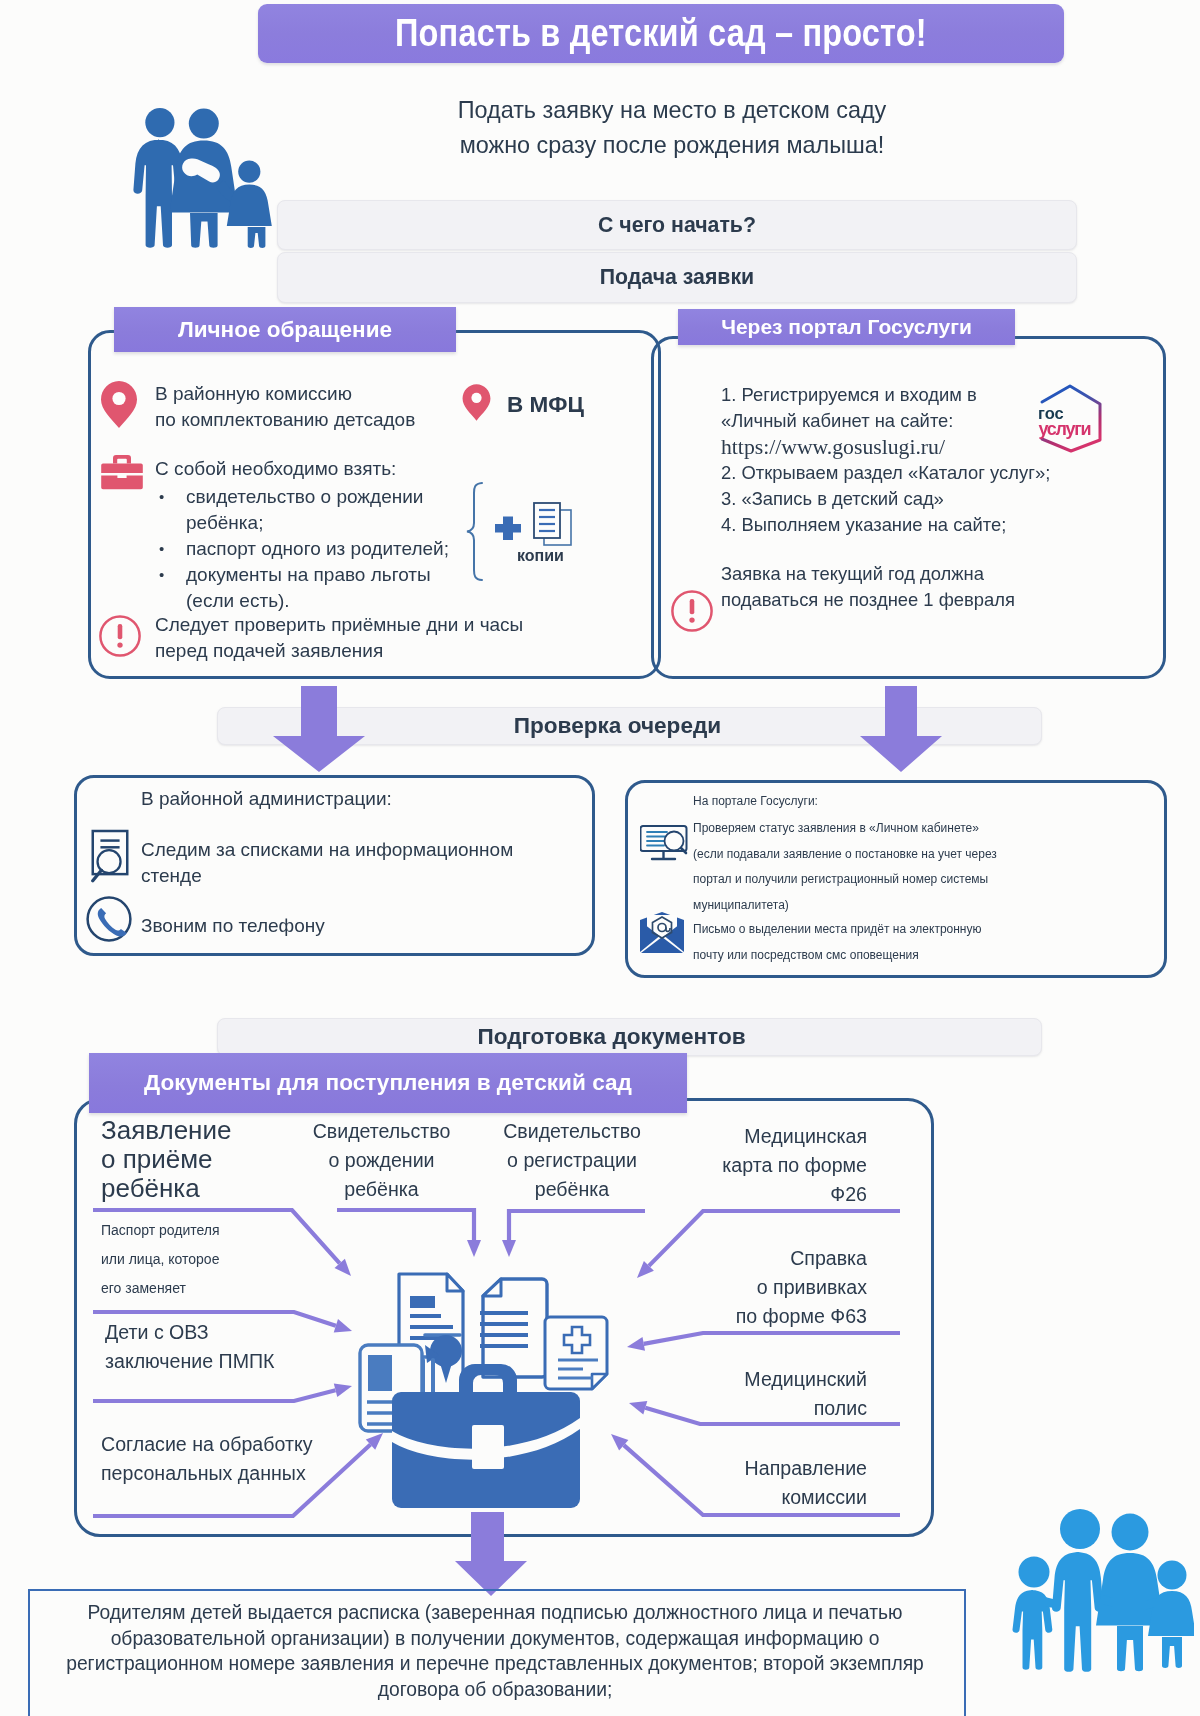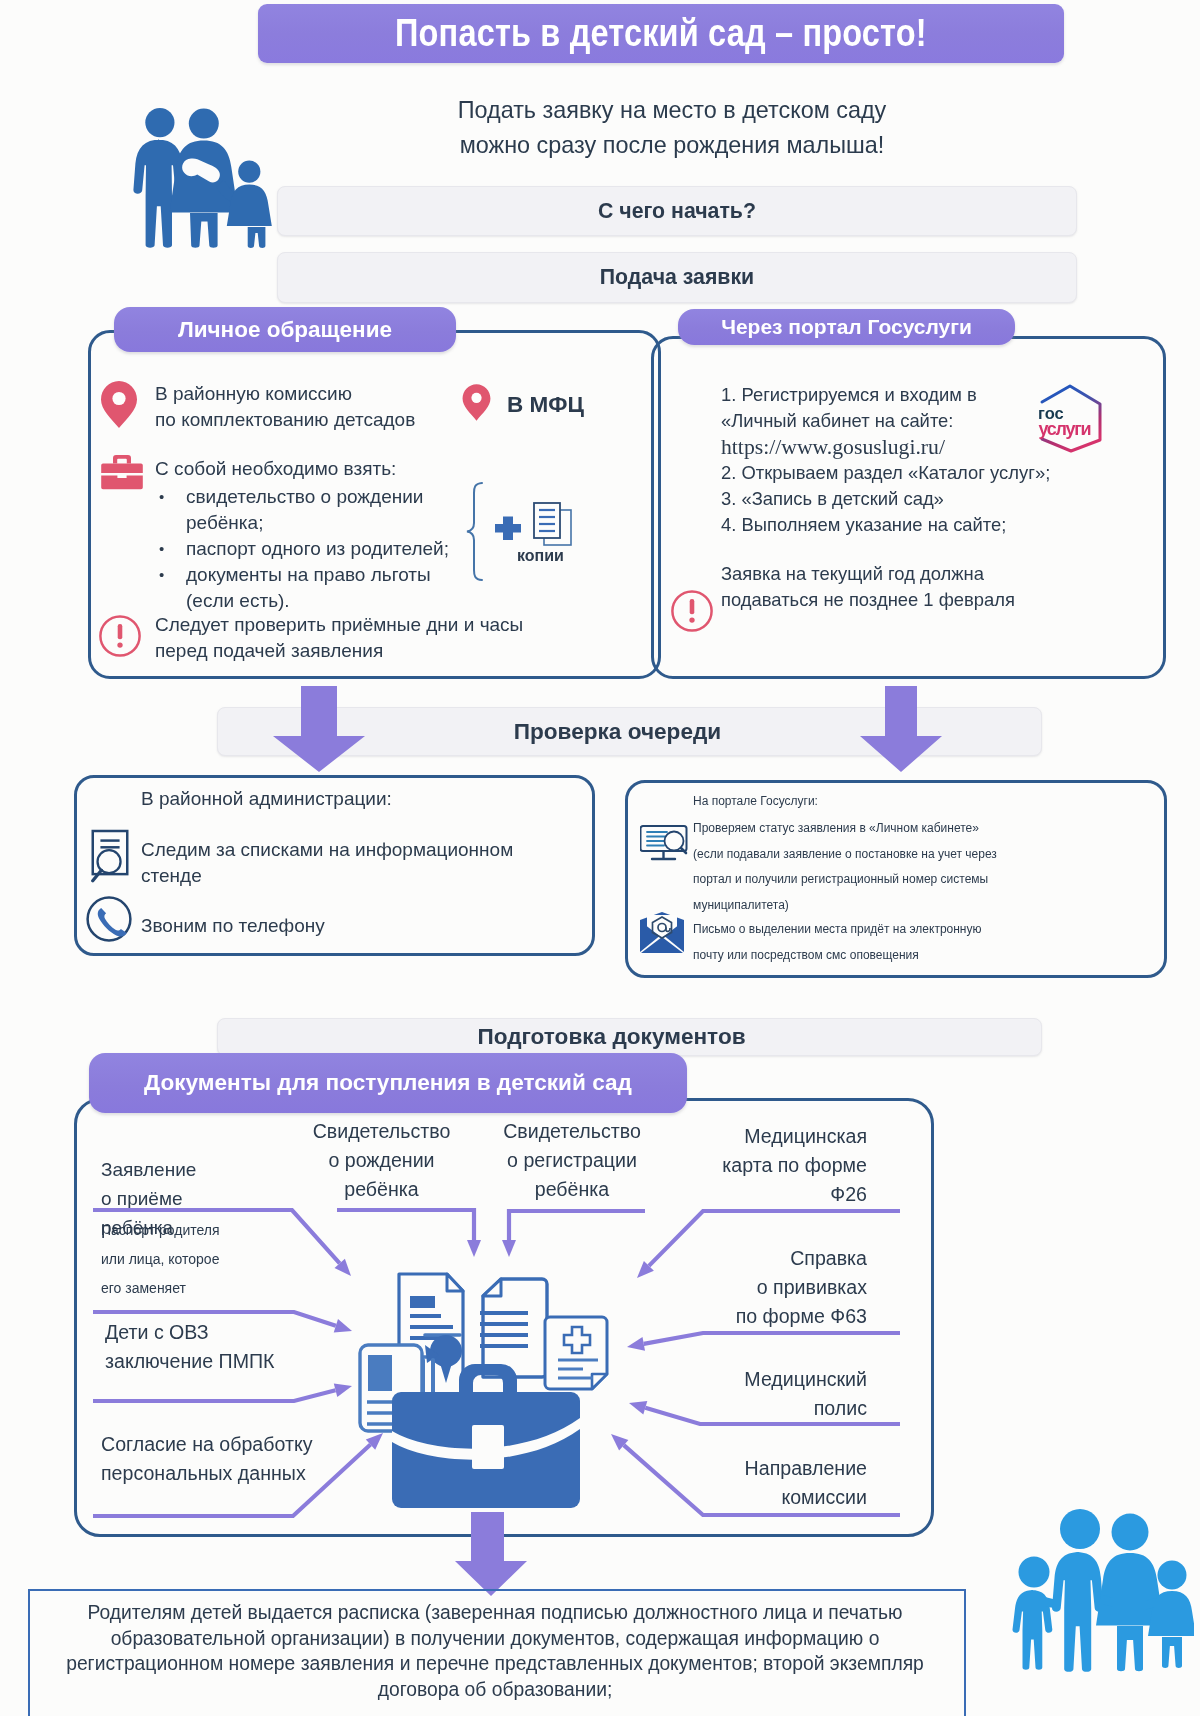--- a/index.html
+++ b/index.html
@@ -21,21 +21,21 @@
   
   .greybar{border-radius:8px;background:#f2f2f5;border:1px solid #e7e7ec;
       box-shadow:0 1px 2px rgba(170,170,180,.25);
       display:flex;align-items:center;justify-content:center;
       font-size:21.3px;font-weight:bold;color:#2c3b4d;}
 
   
   .bluecard{border:3px solid #2f5a8c;border-radius:22px;background:transparent;}
 
   
-  .pill{border-radius:16px;background:linear-gradient(180deg,#9184e0 0%,#8b7cdb 55%,#8878dc 100%);
+  .pill{border-radius:0;background:linear-gradient(180deg,#9184e0 0%,#8b7cdb 55%,#8878dc 100%);
       box-shadow:0 2px 3px rgba(150,150,160,.3);
       display:flex;align-items:center;justify-content:center;
       color:#fff;font-size:21px;font-weight:bold;}
 
   .txt{font-size:19px;line-height:26px;color:#2c3b4d;}
   .txt2{font-size:12px;line-height:25.5px;color:#2c3b4d;}
 </style>
 </head>
 <body>
 
@@ -61,27 +61,27 @@
   </g>
 
   <path d="M66 58.5 c-7.6 0.6 -11 8 -7.4 13.6 3 4.6 9.3 5.3 13.6 2.5 l12 7 c5.6 3 11.4 -1.8 10.6 -7.8 -0.7 -5.2 -6.6 -7.6 -11.2 -9.6 l-11.2 -5 c-2 -0.8 -4.2 -0.9 -6.4 -0.7 z" fill="#fbfbfb"></path>
 </svg>
 
 <div class="abs intro">
   <div>Подать заявку на место в детском саду</div>
   <div>можно сразу после рождения малыша!</div>
 </div>
 
-<div class="abs greybar" style="left:277px;top:186px;width:798px;height:48px;text-align:center;">
+<div class="abs greybar" style="left:277px;top:200px;width:798px;height:48px;text-align:center;">
   <span>С чего начать?</span>
 </div>
 <div class="abs greybar" style="left:277px;top:252px;width:798px;height:49px;">
   <span>Подача заявки</span>
 </div>
-<div class="abs greybar" style="left:217px;top:707px;width:825px;height:49px;padding-right:24px;box-sizing:border-box;font-size:22.6px;">
+<div class="abs greybar" style="left:217px;top:707px;width:825px;height:38px;padding-right:24px;box-sizing:border-box;font-size:22.6px;">
   <span>Проверка очереди</span>
 </div>
 <div class="abs greybar" style="left:217px;top:1018px;width:825px;height:38px;padding-right:36px;box-sizing:border-box;font-size:22.6px;">
   <span>Подготовка документов</span>
 </div>
 
 <div class="abs bluecard" style="left:88px;top:330px;width:567px;height:343px;"></div>
 <div class="abs pill" style="left:114px;top:307px;width:342px;height:45px;font-size:22.5px;">
   <span>Личное обращение</span>
 </div>
@@ -258,21 +258,21 @@
 <div class="abs txt2" style="left:693px;top:917px;width:480px;">
   <div>Письмо о выделении места придёт на электронную</div>
   <div>почту или посредством смс оповещения</div>
 </div>
 
 <div class="abs bluecard" style="left:74px;top:1098px;width:854px;height:433px;border-radius:26px;"></div>
 <div class="abs pill" style="left:89px;top:1053px;width:598px;height:60px;font-size:22.6px;">
   <span>Документы для поступления в детский сад</span>
 </div>
 
-<div class="abs txt" style="line-height:28.8px;font-size:19px;left:101px;top:1116px;width:220px;margin-top:40px;">
+<div class="abs txt" style="line-height:28.8px;font-size:26px;left:101px;top:1116px;width:220px;">
   <div>Заявление</div>
   <div>о приёме</div>
   <div>ребёнка</div>
 </div>
 <div class="abs txt" style="line-height:28.8px;font-size:14px;left:101px;top:1216px;width:230px;">
   <div>Паспорт родителя</div>
   <div>или лица, которое</div>
   <div>его заменяет</div>
 </div>
 <div class="abs txt" style="line-height:28.8px;font-size:19.6px;left:105px;top:1318px;width:230px;">

